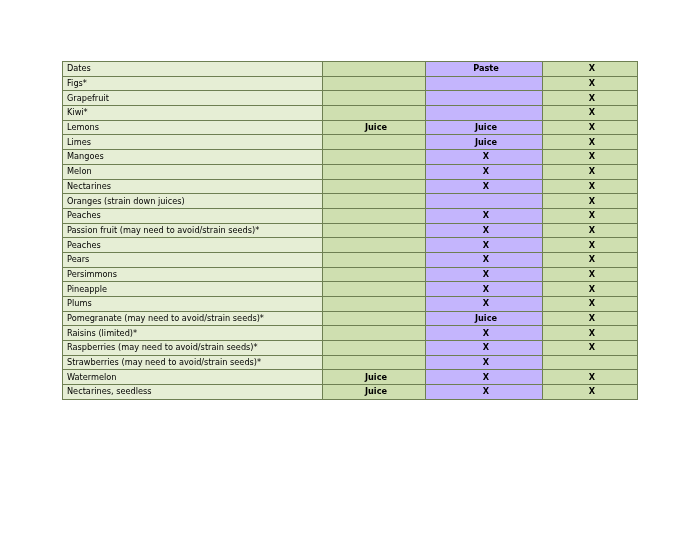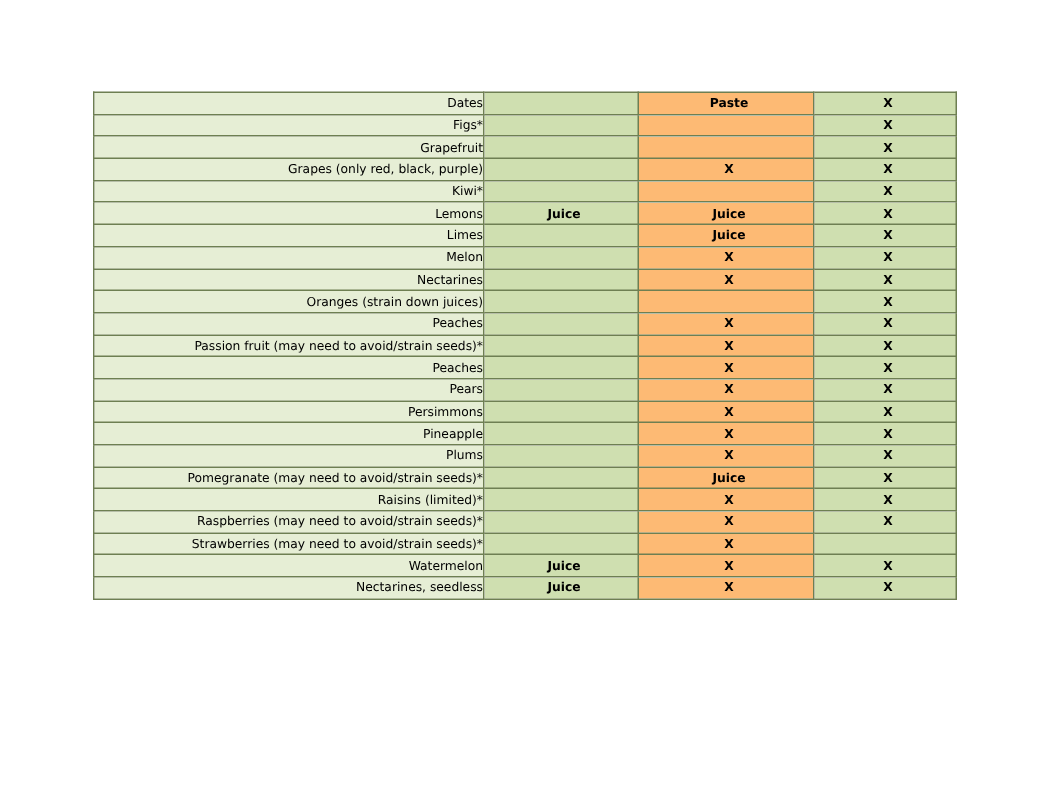--- a/index.html
+++ b/index.html
@@ -43,29 +43,29 @@
     border: 1px solid #6e7f52;
     font-size: 8.2px;
     line-height: 11px;
     color: #000000;
     vertical-align: middle;
     white-space: nowrap;
     overflow: hidden;
   }
   td.name {
     background: #e6eed5;
-    text-align: right;
+    text-align: left;
   }
   td.mark {
     text-align: center;
     padding: 0;
     font-weight: bold;
   }
   td.shade-dark { background: #cfdfb0; }
-  td.shade-light { background: #fdba74; }
+  td.shade-light { background: #c4b5fd; }
 </style>
 </head>
 <body>
 
 <div class="page">
   <div class="table-wrap">
     <table class="food-table">
       <colgroup>
         <col class="c1">
           <col class="c2">
@@ -85,41 +85,41 @@
             <td class="mark shade-light"></td>
             <td class="mark shade-dark">X</td>
           </tr>
           <tr>
             <td class="name">Grapefruit</td>
             <td class="mark shade-dark"></td>
             <td class="mark shade-light"></td>
             <td class="mark shade-dark">X</td>
           </tr>
           <tr>
-            <td class="name">Grapes (only red, black, purple)</td>
-            <td class="mark shade-dark"></td>
-            <td class="mark shade-light">X</td>
-            <td class="mark shade-dark">X</td>
-          </tr>
-          <tr>
             <td class="name">Kiwi*</td>
             <td class="mark shade-dark"></td>
             <td class="mark shade-light"></td>
             <td class="mark shade-dark">X</td>
           </tr>
           <tr>
             <td class="name">Lemons</td>
             <td class="mark shade-dark">Juice</td>
             <td class="mark shade-light">Juice</td>
             <td class="mark shade-dark">X</td>
           </tr>
           <tr>
             <td class="name">Limes</td>
             <td class="mark shade-dark"></td>
             <td class="mark shade-light">Juice</td>
+            <td class="mark shade-dark">X</td>
+          </tr>
+          <tr>
+            <td class="name">Mangoes</td>
+            <td class="mark shade-dark"></td>
+            <td class="mark shade-light">X</td>
             <td class="mark shade-dark">X</td>
           </tr>
           <tr>
             <td class="name">Melon</td>
             <td class="mark shade-dark"></td>
             <td class="mark shade-light">X</td>
             <td class="mark shade-dark">X</td>
           </tr>
           <tr>
             <td class="name">Nectarines</td>

